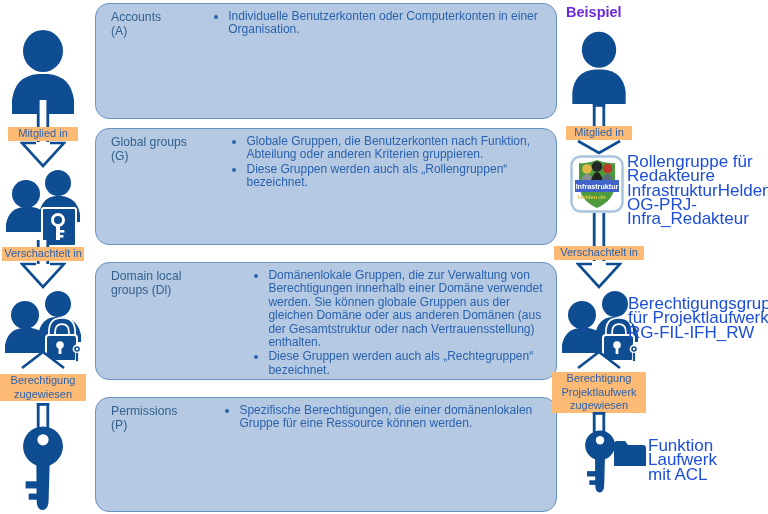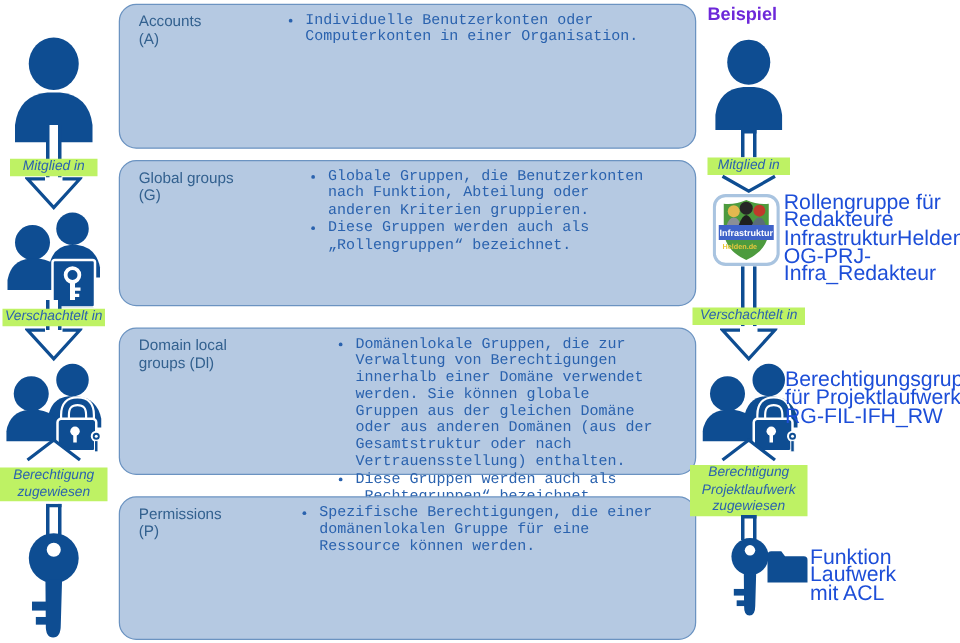--- a/index.html
+++ b/index.html
@@ -6,24 +6,24 @@
   .canvas{position:relative;width:768px;height:514px;background:#fff;
           font-family:"Liberation Sans",sans-serif;overflow:hidden;}
   .abs{position:absolute;}
   
   .box{position:absolute;left:95px;width:462px;box-sizing:border-box;
        background:#b5c9e2;border:1.5px solid #6b93c1;border-radius:14px;
        display:flex;flex-direction:row;justify-content:center;
        padding:6px 12px 6px 15px;color:#2a62ae;}
   .box-title{font-size:12.2px;color:#33618f;margin-bottom:13px;}
   .box ul{margin:0;padding-left:58px;width:372px;font-size:12px;line-height:13.4px;}
-  .box li{margin:0 16px 1px;font-family:Liberation Mono, monospace;}
+  .box li{margin:0 0 1px;}
   
   .flow-label{position:absolute;font-size:11px;line-height:13.5px;color:#2a62ae;
-              text-align:center;background:#bef264;white-space:pre-line;font-style:italic;}
+              text-align:center;background:#fdba74;white-space:pre-line;}
   .side-text{position:absolute;font-size:17px;line-height:14.3px;color:#1d4ed8;
              white-space:pre-line;}
   .heading{position:absolute;font-size:14.5px;font-weight:bold;color:#6d28d9;}
   .ic{fill:#0e4d92;}
   svg text{font-family:"Liberation Sans",sans-serif;}
 </style>
 </head>
 <body>
 
 <div class="canvas">

